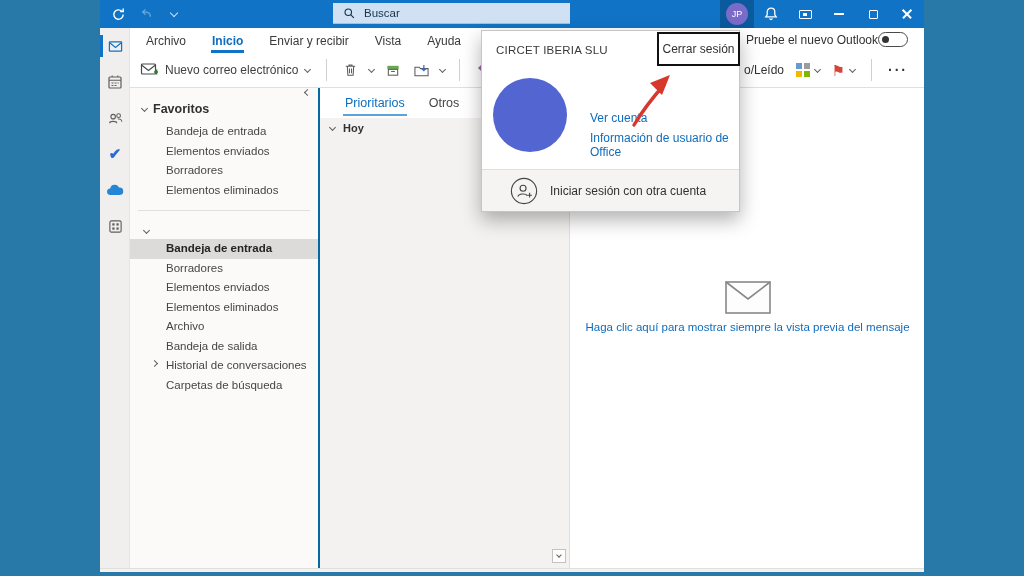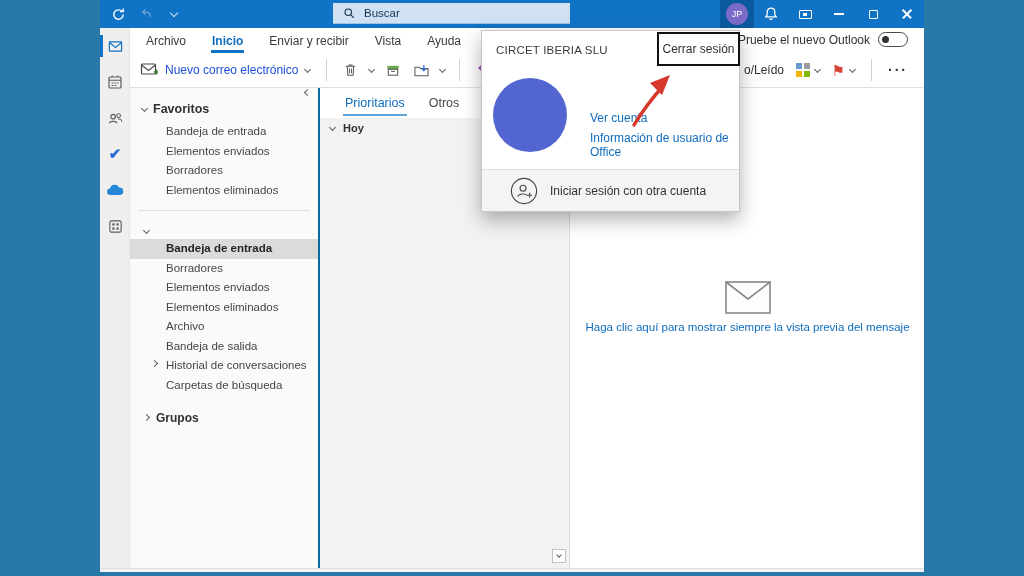--- a/index.html
+++ b/index.html
@@ -25,28 +25,28 @@
   .glyph-close::before { transform:rotate(45deg); } .glyph-close::after { transform:rotate(-45deg); }
   .glyph-rect { width:13px; height:9px; border:1.2px solid #fff; border-radius:1px; display:flex; align-items:center; justify-content:center; }
   .glyph-rect i { width:4px; height:3px; background:#fff; display:block; }
 
   
   .tabsrow { position:absolute; left:0; top:28px; width:824px; height:25px; background:#fff; }
   .tabs { position:absolute; left:45px; top:0; height:25px; display:flex; gap:24px; align-items:center; font-size:12px; color:#3b3a39; }
   .tab { position:relative; cursor:default; padding:2px 1px; }
   .tab.active { color:#0f6cbd; font-weight:bold; }
   .tab.active::after { content:""; position:absolute; left:0; right:0; bottom:-3px; height:2.5px; background:#1173c5; }
-  .trynew { position:absolute; right:16px; top:4px; display:flex; align-items:center; gap:8px; font-size:12px; color:#323130; }
+  .trynew { position:absolute; right:16px; top:4px; display:flex; align-items:center; font-size:12px; color:#323130; }
   .toggle { width:30px; height:15px; border:1.4px solid #4a4a4a; border-radius:8px; background:#fff; position:relative; }
   .toggle::before { content:""; position:absolute; left:3px; top:2.6px; width:7px; height:7px; border-radius:50%; background:#333; }
 
   
   .ribbon { position:absolute; left:0; top:53px; width:824px; height:35px; background:#fff; border-bottom:1px solid #e1dfdd; }
   .rb-left { position:absolute; left:38px; top:0; height:34px; display:flex; align-items:center; gap:10px; }
-  .newmail { display:flex; align-items:center; gap:7px; font-size:12px; color:#1d4ed8; padding:4px 2px; }
+  .newmail { display:flex; align-items:center; gap:7px; font-size:12px; color:#404040; padding:4px 2px; }
   .chev { display:inline-block; width:5px; height:5px; border-right:1.4px solid #5f5e5c; border-bottom:1.4px solid #5f5e5c; transform:rotate(45deg); margin-top:-2px; }
   .chev.right { transform:rotate(-45deg); }
   .vsep { width:1px; height:22px; background:#d2d0ce; margin:0 4px; }
   .rb-icn { width:18px; height:18px; display:flex; align-items:center; justify-content:center; }
   .rb-right { position:absolute; right:16px; top:0; height:34px; display:flex; align-items:center; gap:12px; font-size:12px; color:#323130; }
   .catsq { display:grid; grid-template-columns:6px 6px; grid-template-rows:6px 6px; gap:1.5px; }
   .catsq i { display:block; }
   .flag { font-size:15px; color:#d6453a; line-height:1; }
   .dots { font-size:14px; letter-spacing:2px; color:#323130; font-weight:bold; }
   .rb-collapse { position:absolute; right:10px; top:76px; }
@@ -298,24 +298,20 @@
     <div class="fitem">Elementos enviados</div>
     <div class="fitem">Elementos eliminados</div>
     <div class="fitem">Archivo</div>
     <div class="fitem">Bandeja de salida</div>
     <div class="fitem haschev">
       <span class="chev right"></span>
       <span>Historial de conversaciones</span>
     </div>
     <div class="fitem">Carpetas de búsqueda</div>
 
-    <div class="groups-row">
-      <span class="chev right"></span>
-      <span>Grupos</span>
-    </div>
   </div>
 
   <div class="msglist">
     <div class="ml-tabs">
       <span class="ml-tab active">Prioritarios</span>
       <span class="ml-tab">Otros</span>
       <span class="ml-tab" style="color:#484644;">Po</span>
     </div>
     <div class="ml-group">
       <span class="chev"></span>

